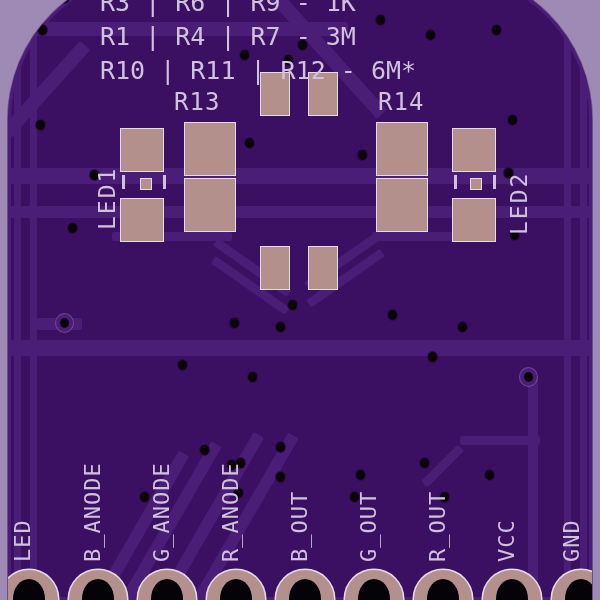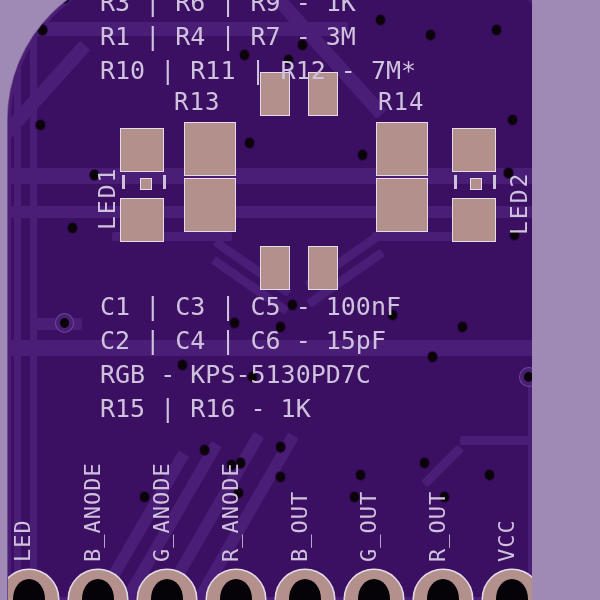--- a/index.html
+++ b/index.html
@@ -1,18 +1,18 @@
 <!DOCTYPE html>
 <html><head>
 <meta charset="utf-8">
 <style>
   html,body{margin:0;padding:0;background:#9f8ab5;}
   #root{
     position:relative;
-    width:532px;height:600px;
+    width:600px;height:600px;
     overflow:hidden;
     background:#9f8ab5;
     font-family:"DejaVu Sans Mono","Liberation Mono",monospace;
   }
   
   #board{
     position:absolute;
     left:8px; top:-30px;
     width:584px; height:630px;
     background:#3b0f62;
@@ -216,29 +216,23 @@
     <div class="via" style="left:342px;top:522px;"></div>
     <div class="via" style="left:432px;top:522px;"></div>
     <div class="via" style="left:477px;top:500px;"></div>
     <div class="via" style="left:219px;top:490px;"></div>
     <div class="via ring" style="left:52px;top:348px;"></div>
     <div class="via ring" style="left:516px;top:402px;"></div>
 
     <div class="silk-lines" style="top:16px;">
       <div>R3 | R6 | R9 - 1K</div>
       <div>R1 | R4 | R7 - 3M</div>
-      <div>R10 | R11 | R12 - 7M*</div>
+      <div>R10 | R11 | R12 - 6M*</div>
     </div>
 
-    <div class="silk-lines" style="top:320px;">
-      <div>C1 | C3 | C5 - 100nF</div>
-      <div>C2 | C4 | C6 - 15pF</div>
-      <div>RGB - KPS-5130PD7C</div>
-      <div>R15 | R16 - 1K</div>
-    </div>
 
     <div class="vert" style="left:86px;top:260px;">LED1</div>
     <div class="ref" style="left:166px;top:118px;">R13</div>
     <div class="ref" style="left:370px;top:118px;">R14</div>
     <div class="vert" style="left:498px;top:265px;">LED2</div>
 
     <div class="pinlabel" style="left:2px;top:592px;">LED</div>
     <div class="pinlabel" style="left:72px;top:592px;">B_ANODE</div>
     <div class="pinlabel" style="left:141px;top:592px;">G_ANODE</div>
     <div class="pinlabel" style="left:210px;top:592px;">R_ANODE</div>

